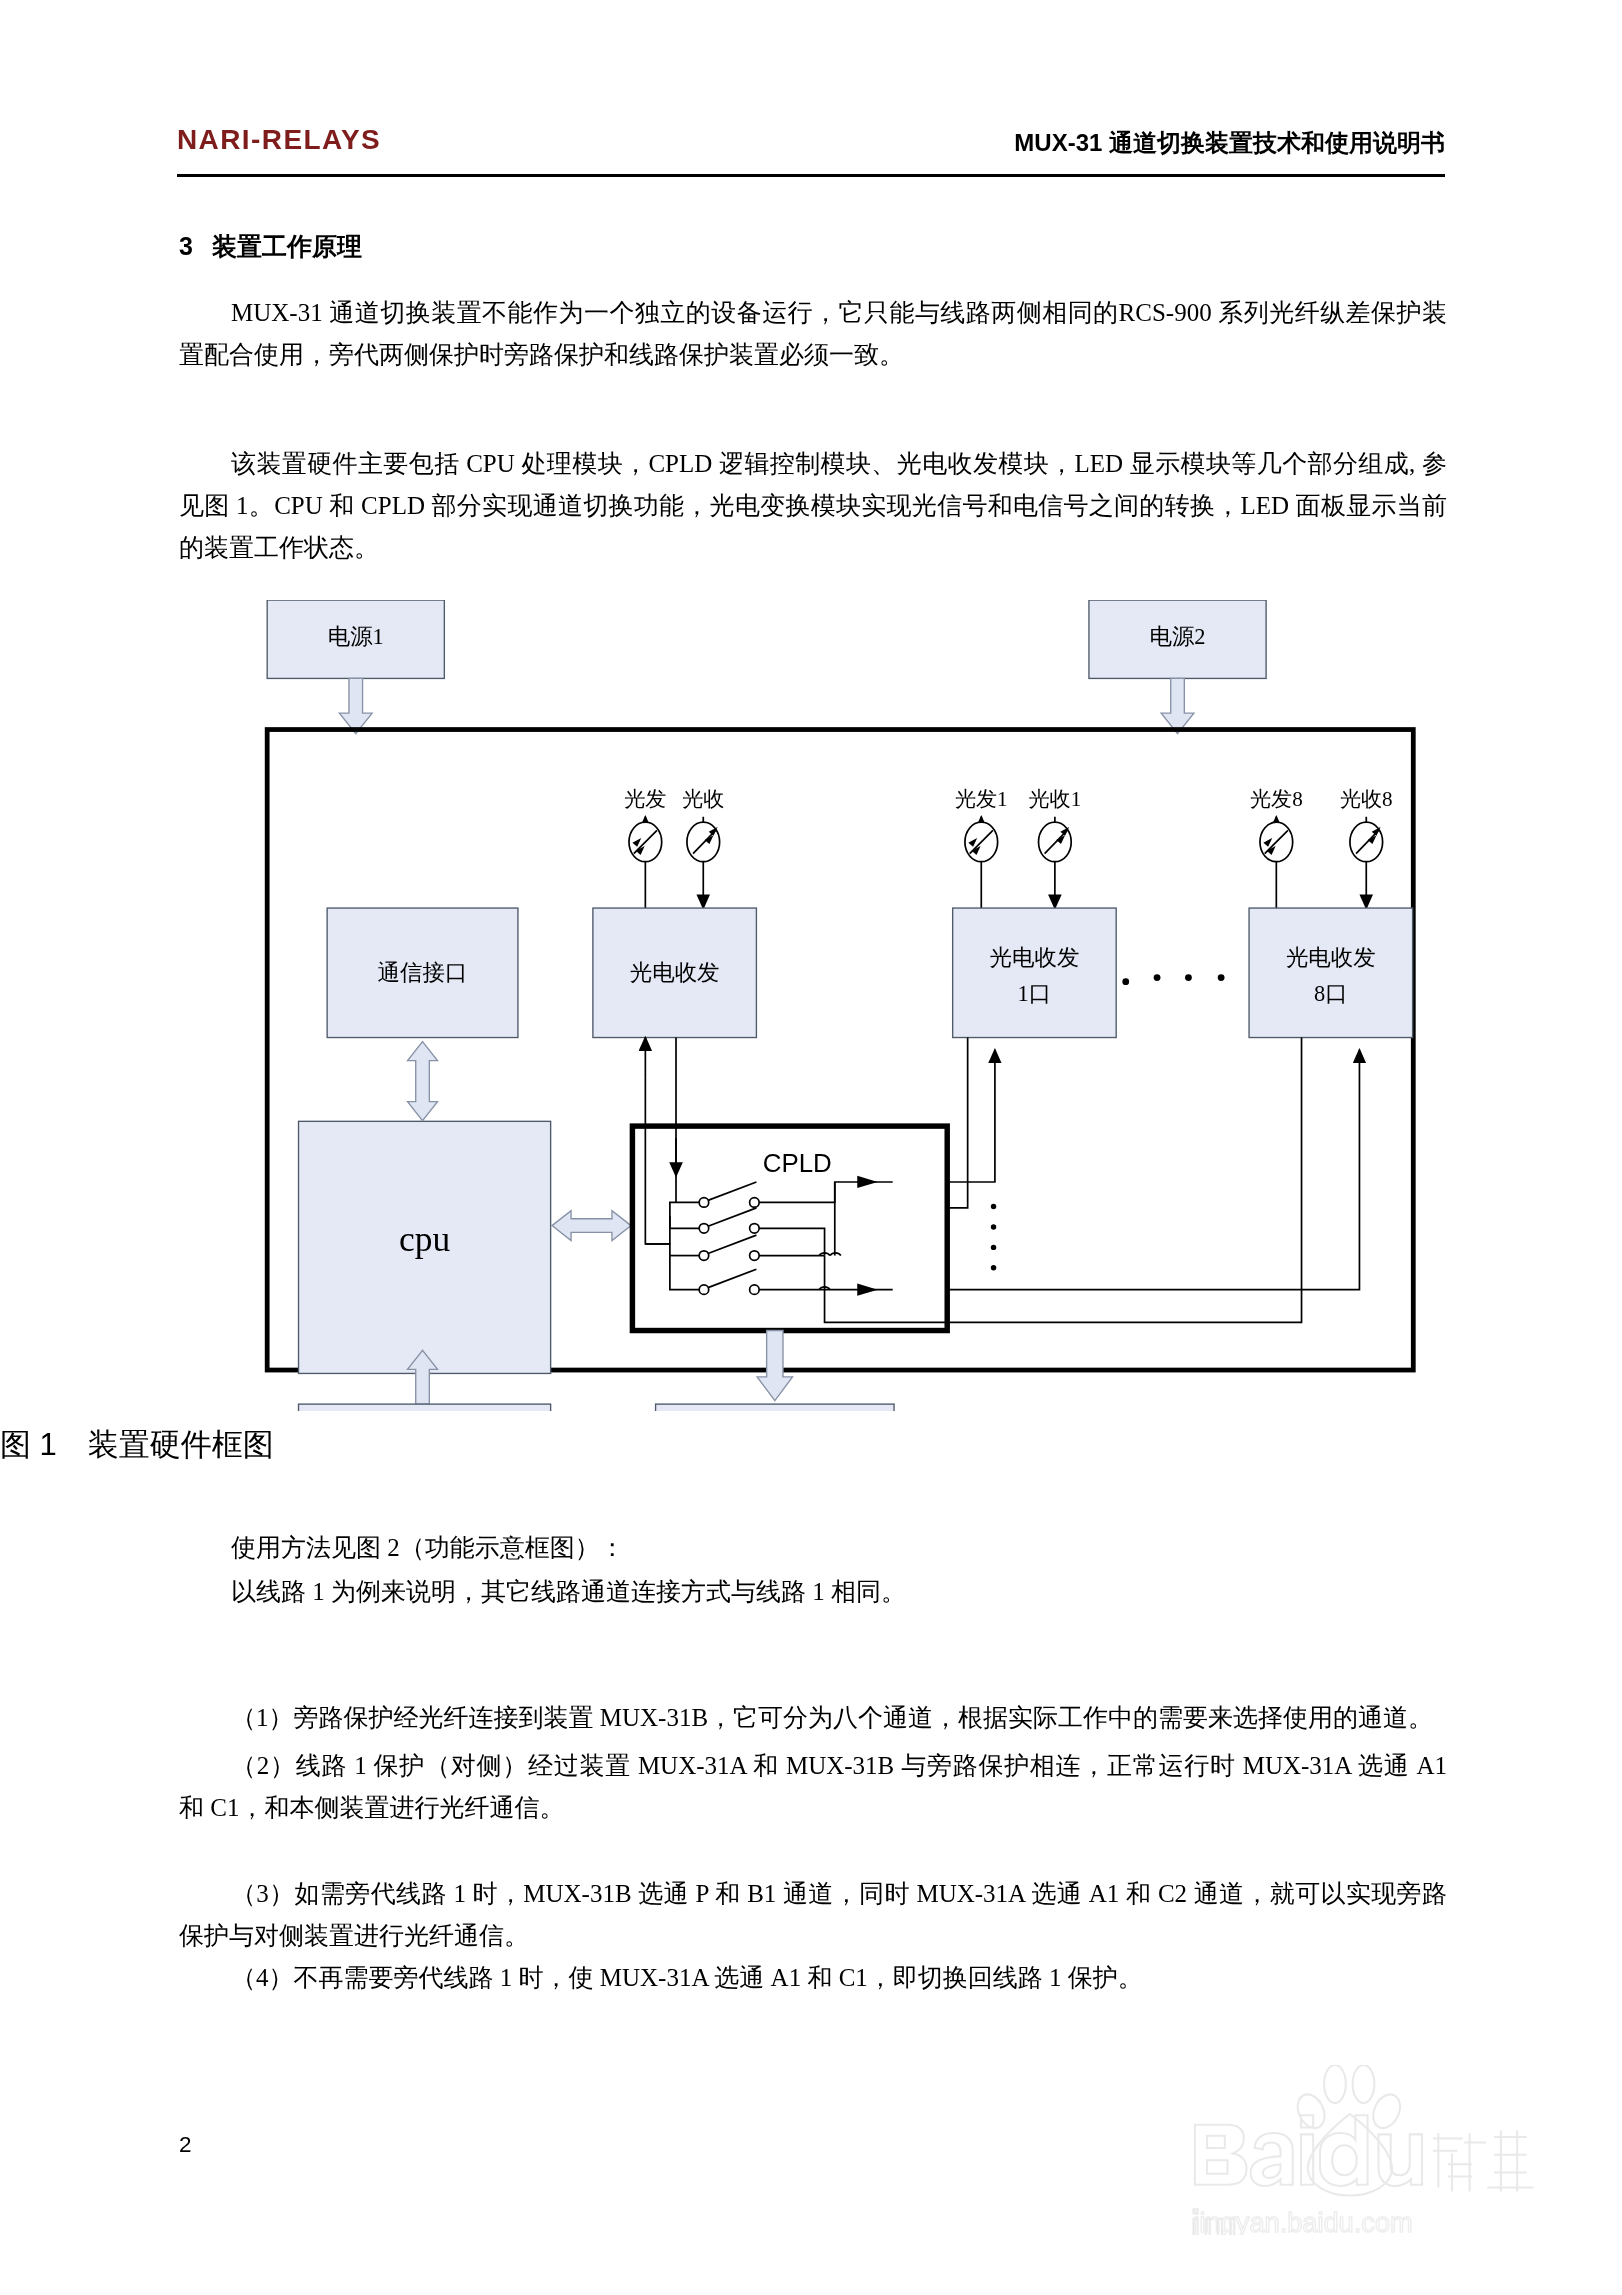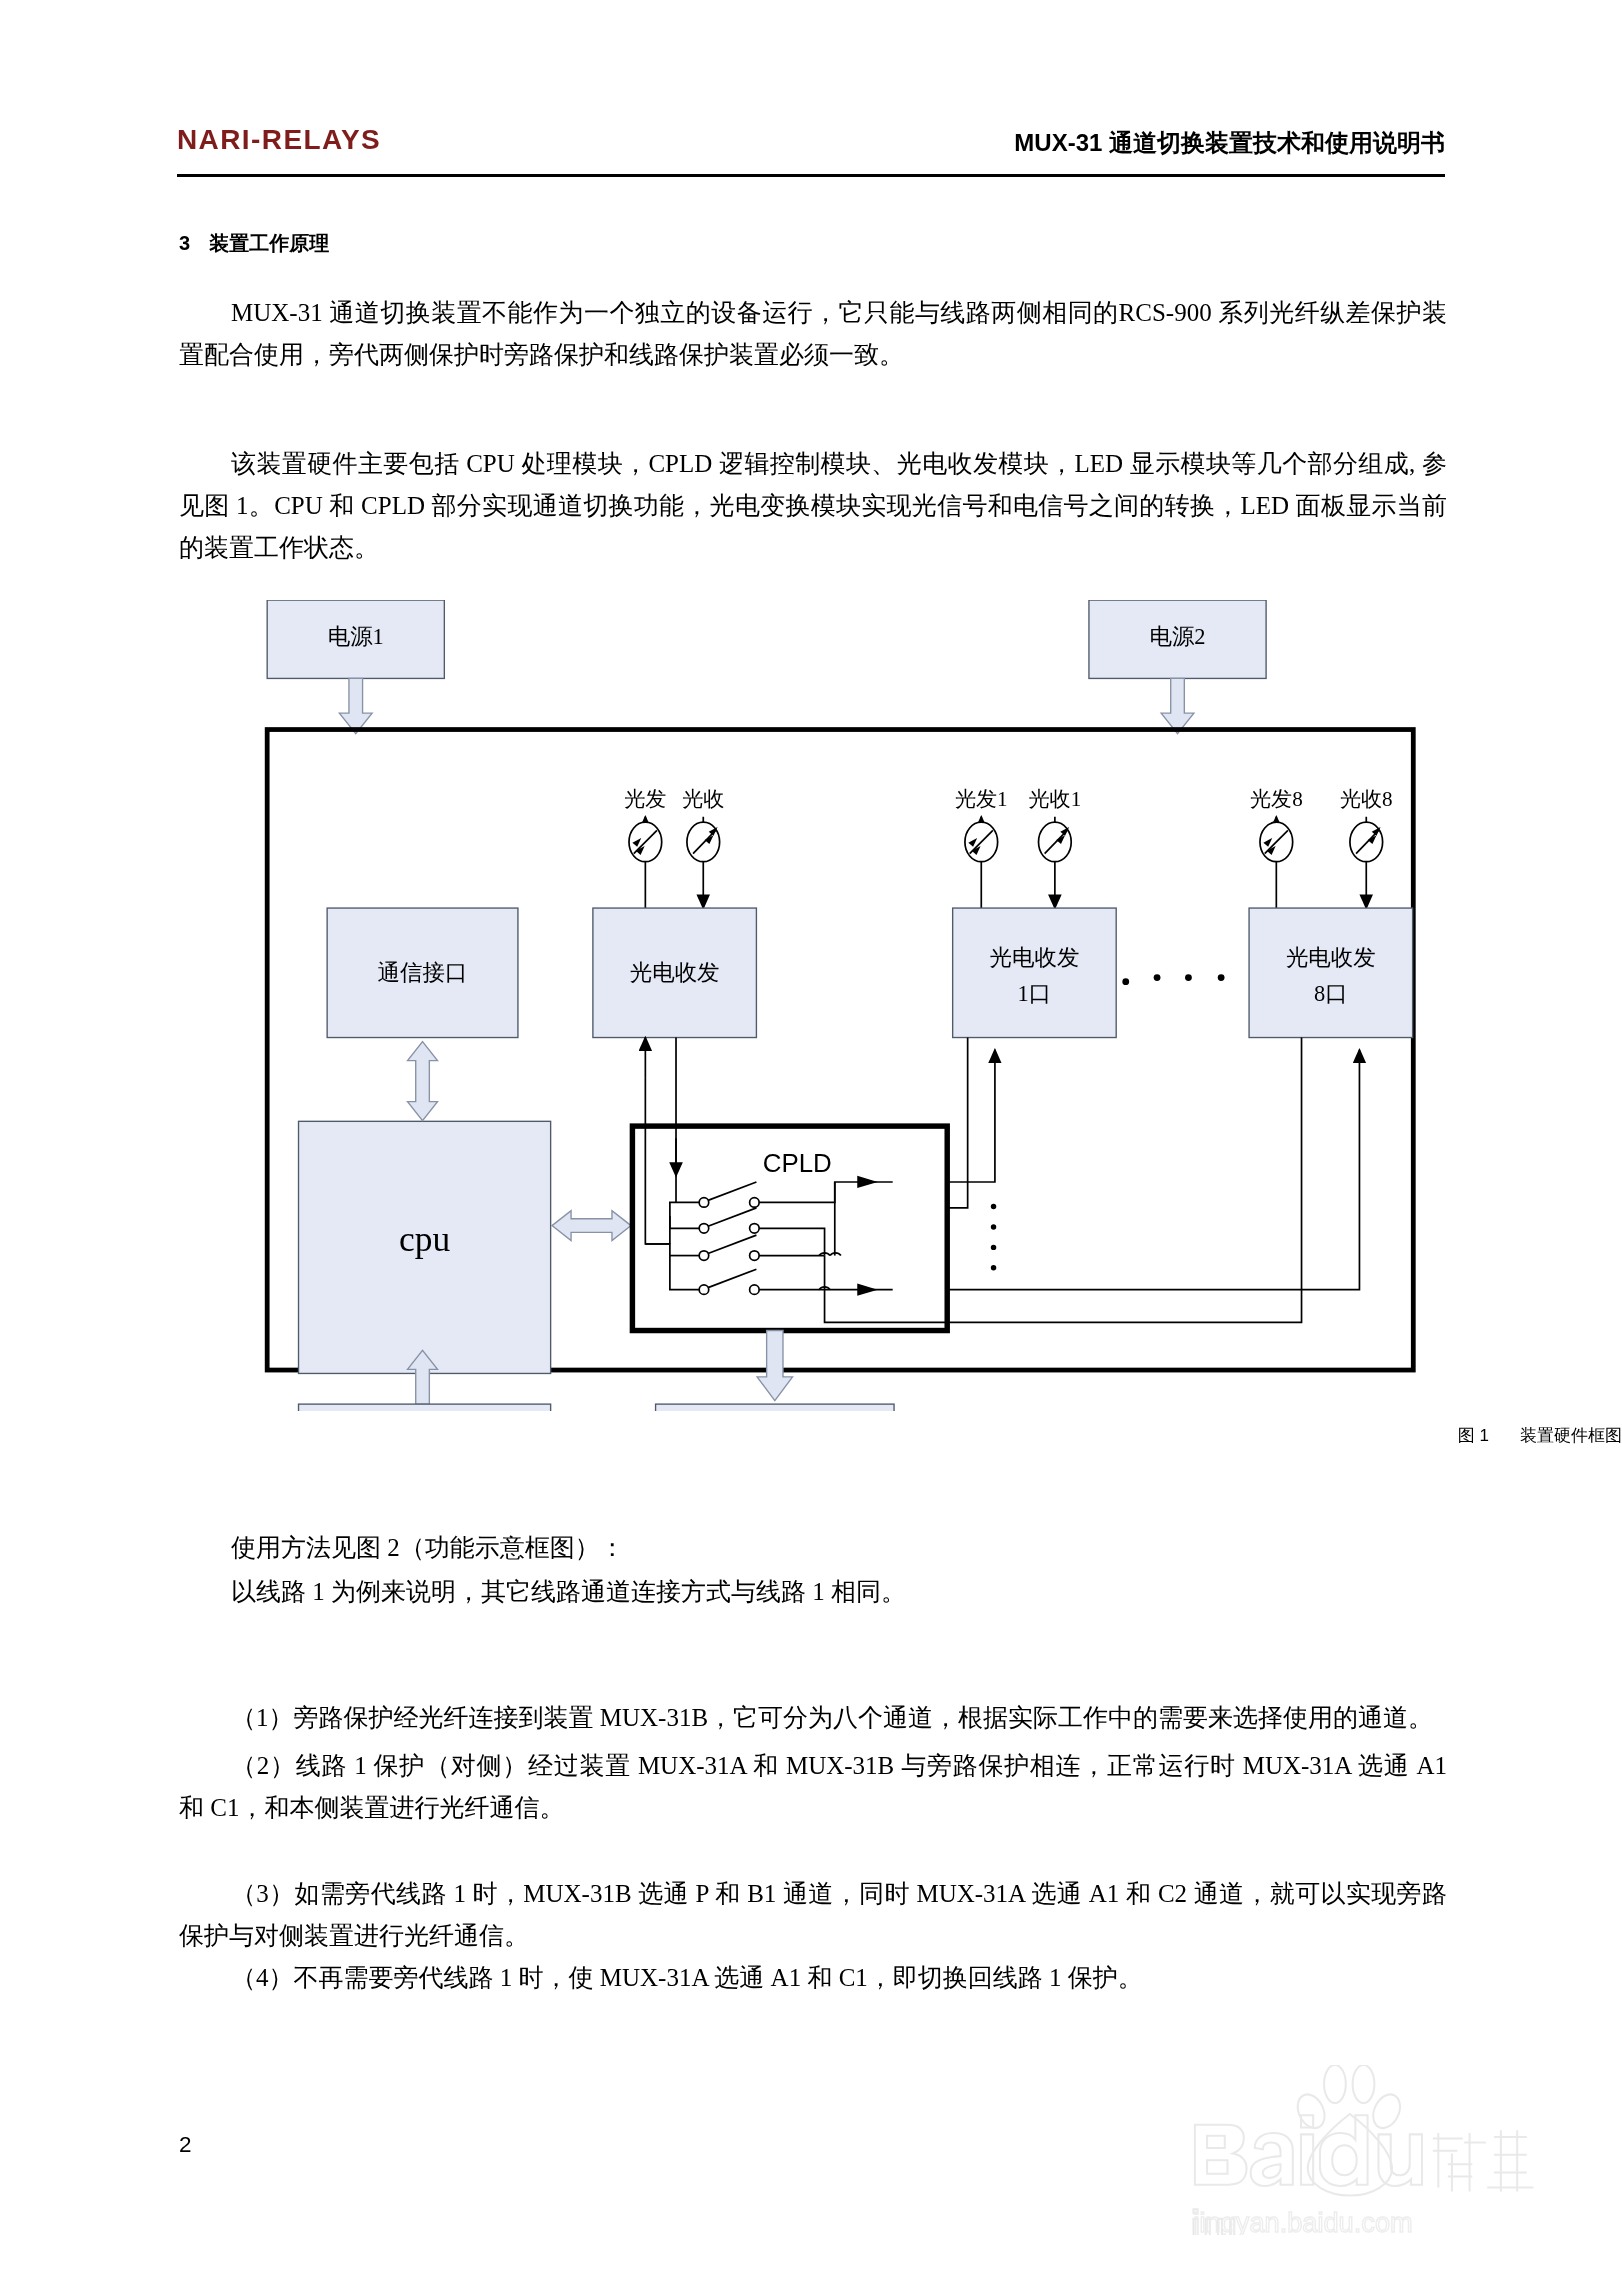--- a/index.html
+++ b/index.html
@@ -27,21 +27,21 @@
     font-family:"Liberation Sans", sans-serif;
     font-size:24px;color:#000;white-space:nowrap;font-weight:bold;
   }
   .hdr-rule{
     position:absolute;left:0;top:65px;width:1268px;height:3.4px;background:#000;
   }
   
   .sec-head{
     position:absolute;left:179px;top:230px;
     font-family:"Liberation Sans", sans-serif;
-    font-weight:bold;font-size:20px;color:#000;white-space:nowrap;
+    font-weight:bold;font-size:25px;color:#000;white-space:nowrap;
   }
   .sec-head .num{margin-right:19px;}
   
   .body-text{
     position:absolute;left:179px;width:1268px;
     font-family:"Liberation Serif", serif;
     font-size:25px;line-height:42px;color:#000000;
     text-align:justify;
     text-justify:inter-ideograph;
   }
@@ -50,23 +50,23 @@
   .p3{top:1527px;}
   .p4{top:1571px;}
   .p5{top:1697px;}
   .p6{top:1745px;}
   .p7{top:1873px;}
   .p8{top:1957px;}
   .indent{text-indent:52px;display:block;}
   
   .fig-caption{
     position:absolute;left:0;top:1424px;width:1622px;
-    text-align:right;
+    text-align:left;
     font-family:"Liberation Sans", sans-serif;
-    font-size:17px;color:#000;
+    font-size:31px;color:#000;
   }
   .fig-caption .gap{display:inline-block;width:31px;}
   
   .page-num{
     position:absolute;left:179px;top:2132px;
     font-family:"Liberation Sans", sans-serif;
     font-size:22.5px;color:#000;
   }
   
   .watermark{

